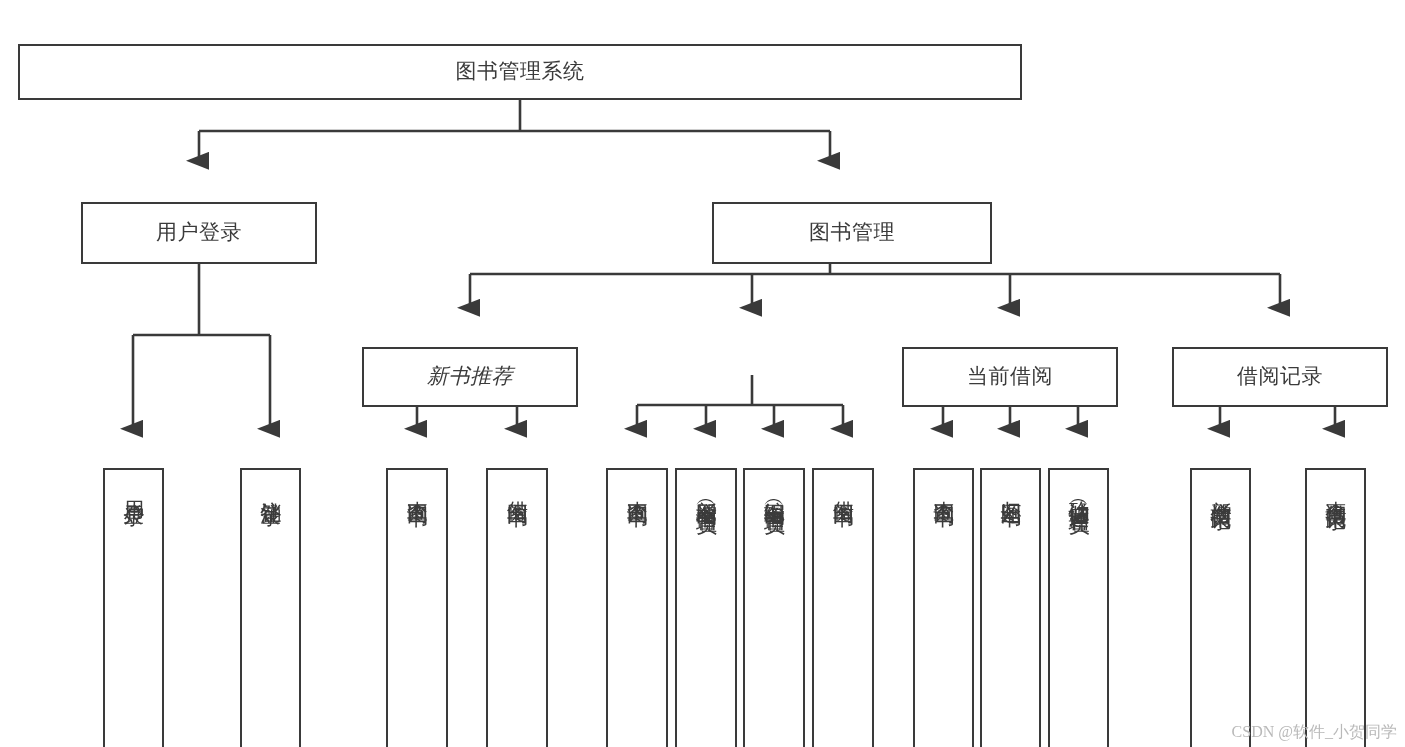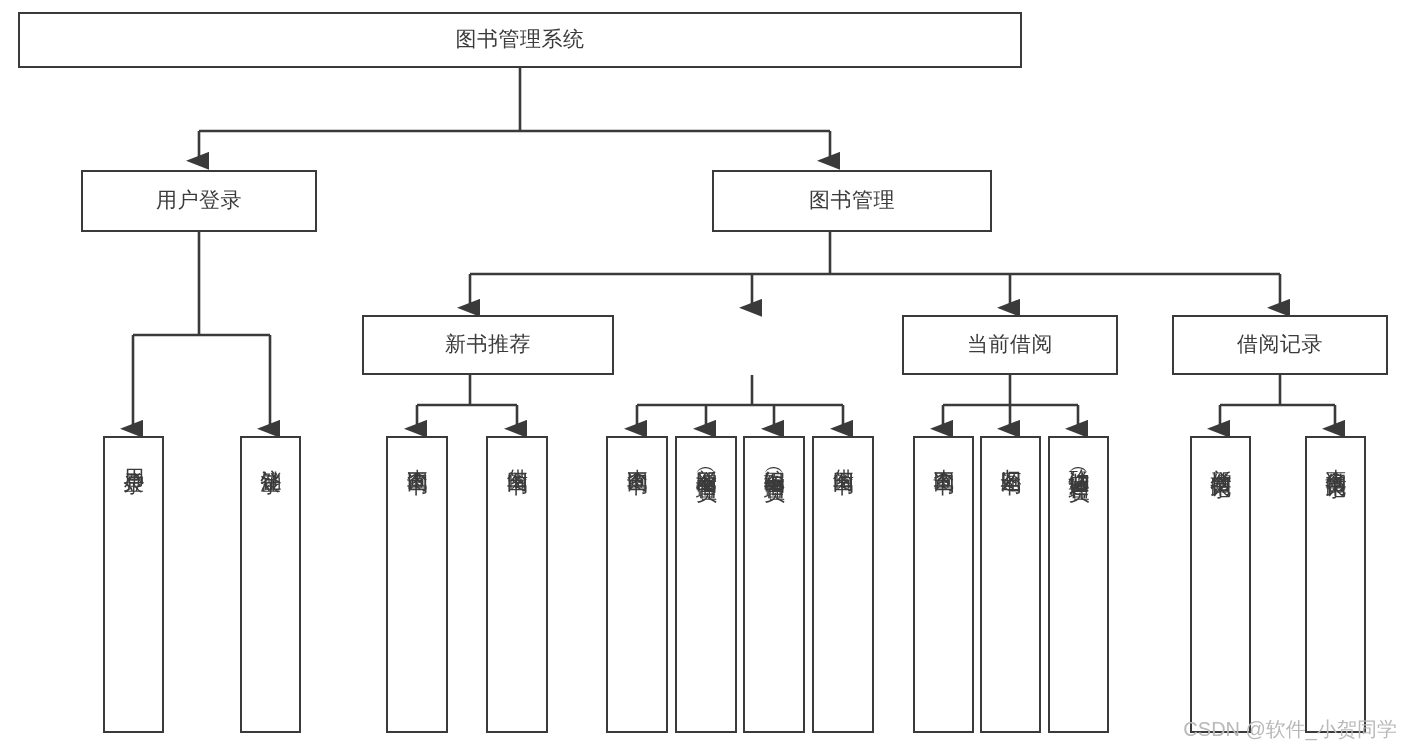--- a/index.html
+++ b/index.html
@@ -25,20 +25,21 @@
     position: absolute;
     box-sizing: border-box;
     border: 2.5px solid #3a3a3a;
     background: #ffffff;
     color: #3b3b3b;
     display: flex;
     align-items: center;
     justify-content: center;
     text-align: center;
     z-index: 2;
+    margin-top: 32px;
   }
   .node-label {
     display: block;
     line-height: 1.12;
     letter-spacing: 0.5px;
     white-space: pre;
   }
   .node.horizontal .node-label {
     font-size: 21px;
   }
@@ -58,25 +59,25 @@
     left: 0;
     top: 0;
     width: 1405px;
     height: 747px;
     z-index: 1;
   }
   .watermark {
     position: absolute;
     right: 8px;
     bottom: 4px;
-    font-size: 20px;
+    font-size: 16px;
     color: #b9b9b9;
     z-index: 3;
     white-space: nowrap;
-    font-family: Liberation Sans, sans-serif;
+    font-family: Liberation Serif, serif;
   }
 </style>
 </head>
 <body>
 
 <div id="diagram-canvas">
 
   <svg class="connectors" viewBox="0 0 1405 747" xmlns="http://www.w3.org/2000/svg">
     <defs>
       <marker id="arrow" markerWidth="10" markerHeight="10" refX="3.2" refY="4" orient="auto" markerUnits="strokeWidth">
@@ -131,21 +132,21 @@
     <span class="node-label">图书管理系统</span>
   </div>
 
   <div class="node horizontal" style="left:81px; top:170px; width:236px; height:62px;">
     <span class="node-label">用户登录</span>
   </div>
   <div class="node horizontal" style="left:712px; top:170px; width:280px; height:62px;">
     <span class="node-label">图书管理</span>
   </div>
 
-  <div class="node horizontal" style="left:362px; top:315px; width:252px; height:60px;">
+  <div class="node horizontal" style="left:362px; top:315px; width:216px; height:60px;font-style:italic;">
     <span class="node-label">新书推荐</span>
   </div>
   <div class="node horizontal" style="left:902px; top:315px; width:216px; height:60px;">
     <span class="node-label">当前借阅</span>
   </div>
   <div class="node horizontal" style="left:1172px; top:315px; width:216px; height:60px;text-align:right;">
     <span class="node-label">借阅记录</span>
   </div>
 
   <div class="node vertical" style="left:103px; top:436px; width:61px; height:297px;">

